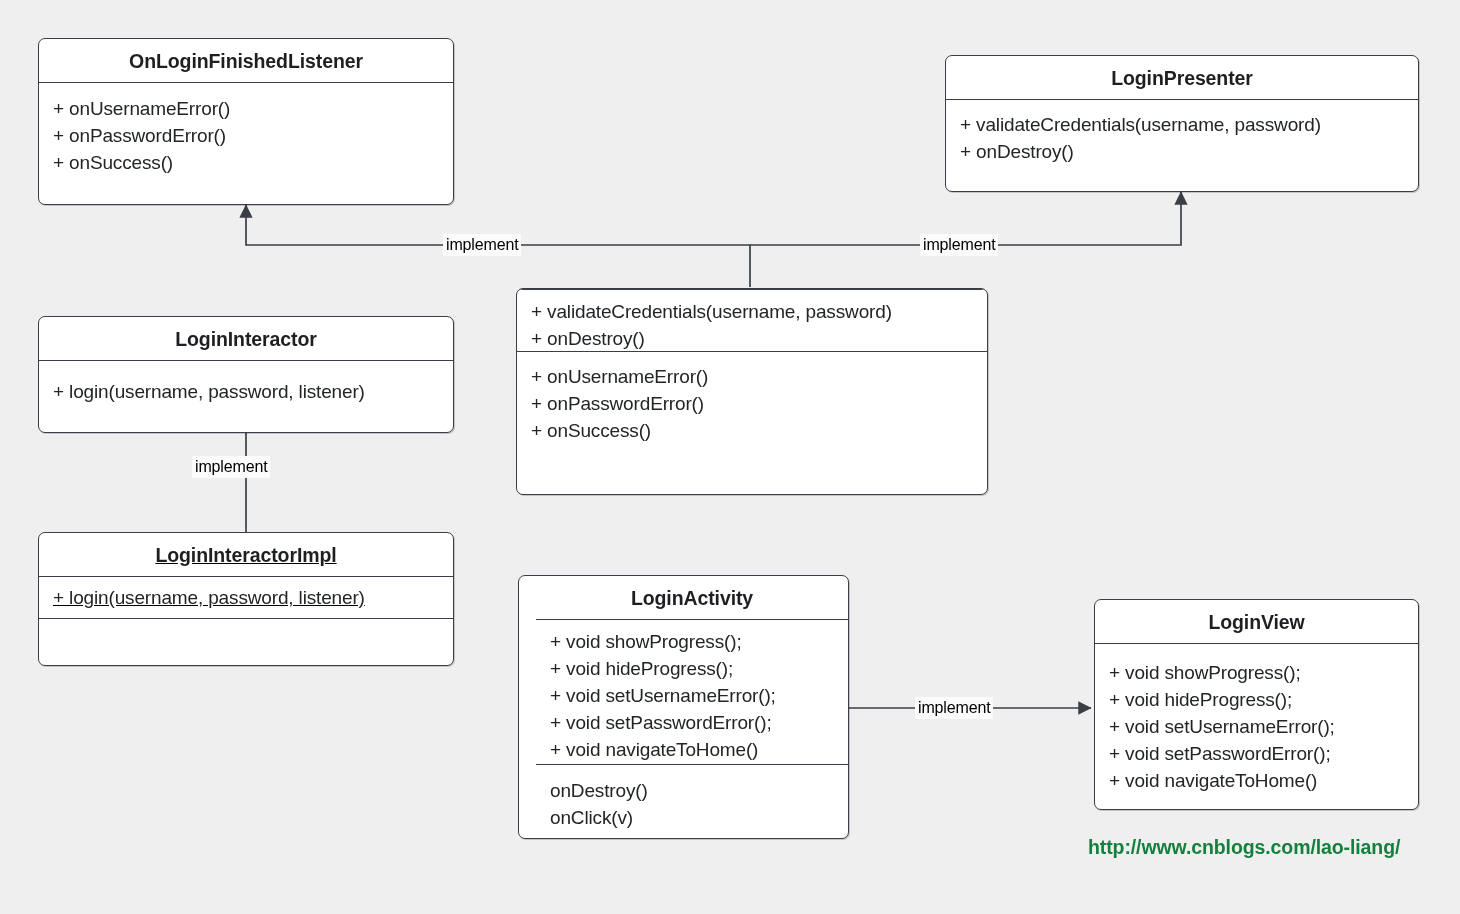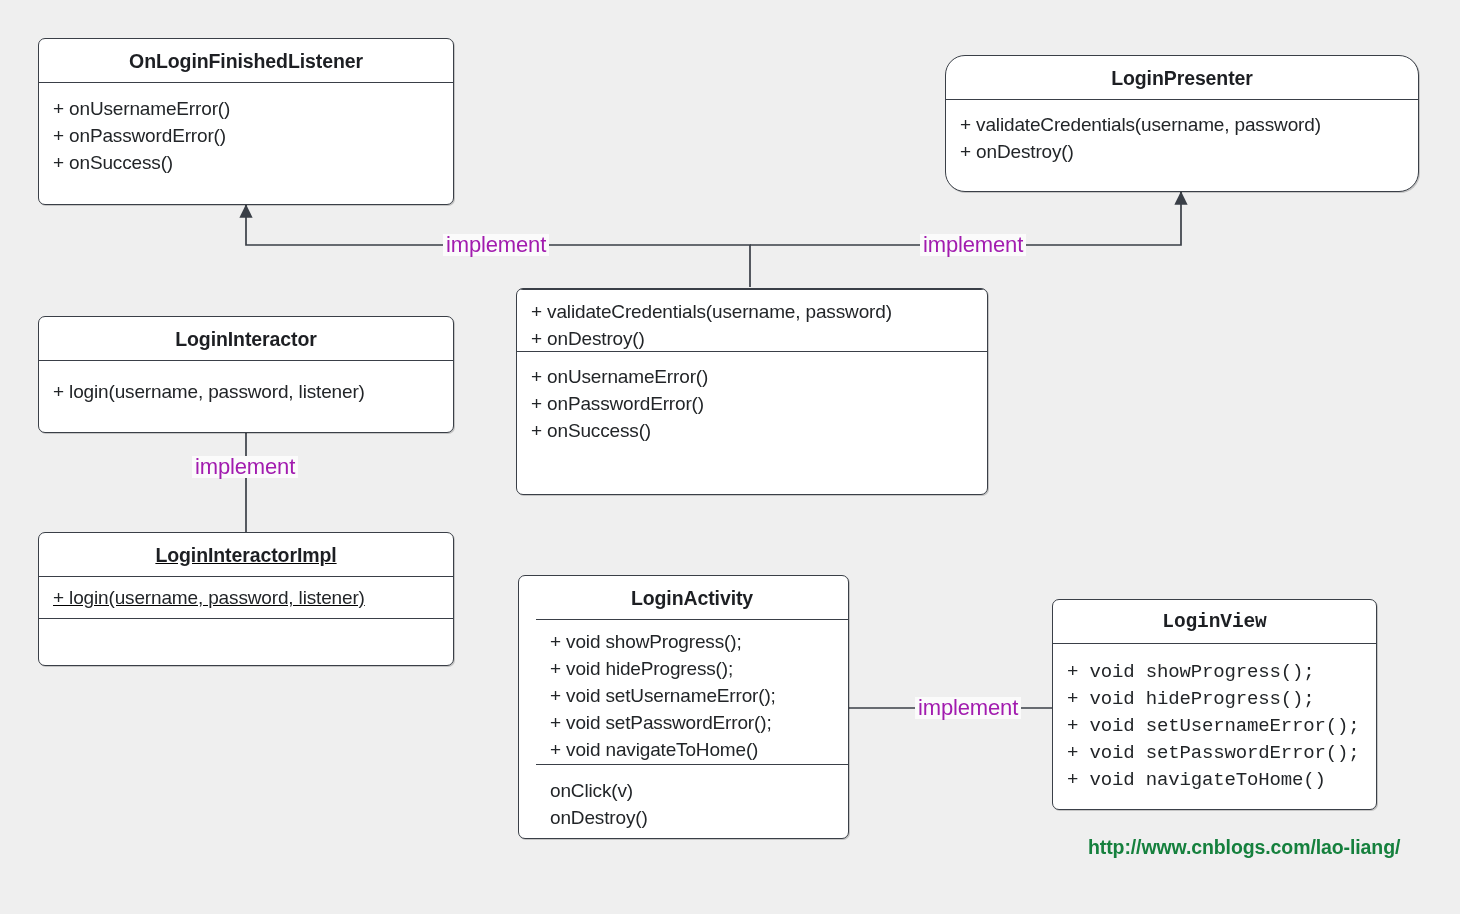--- a/index.html
+++ b/index.html
@@ -66,22 +66,22 @@
     left: 0; top: 0;
     width: 1460px;
     height: 914px;
     pointer-events: none;
   }
 
   
   .edge-label {
     position: absolute;
     background: #fbfbfb;
-    color: #a21caf;
-    font-size: 22px;
+    color: #000000;
+    font-size: 16px;
     line-height: 22px;
     padding: 0 3px;
     white-space: nowrap;
     letter-spacing: -0.15px;
   }
 
   
   #watermark {
     position: absolute;
     font-size: 19.5px;
@@ -112,21 +112,21 @@
 
   <div class="uml-class" style="left:38px; top:38px; width:416px; height:167px;">
     <div class="uml-title">OnLoginFinishedListener</div>
     <div class="uml-compartment" style="height:121px; padding-top:12px;">
       <div class="uml-member">+ onUsernameError()</div>
       <div class="uml-member">+ onPasswordError()</div>
       <div class="uml-member">+ onSuccess()</div>
     </div>
   </div>
 
-  <div class="uml-class" style="left:945px; top:55px; width:474px; height:137px;border-radius:20px;">
+  <div class="uml-class" style="left:945px; top:55px; width:474px; height:137px;">
     <div class="uml-title">LoginPresenter</div>
     <div class="uml-compartment" style="height:91px; padding-top:11px;">
       <div class="uml-member">+ validateCredentials(username, password)</div>
       <div class="uml-member">+ onDestroy()</div>
     </div>
   </div>
 
   <div class="uml-class" style="left:38px; top:288px; width:416px; height:117px;margin-top:28px;">
     <div class="uml-title">LoginInteractor</div>
     <div class="uml-compartment" style="height:71px; padding-top:17px;">
@@ -157,26 +157,26 @@
   <div class="uml-class" style="left:518px; top:575px; width:331px; height:264px;padding-left:17px;">
     <div class="uml-title">LoginActivity</div>
     <div class="uml-compartment" style="height:145px; padding-top:8px;">
       <div class="uml-member">+ void showProgress();</div>
       <div class="uml-member">+ void hideProgress();</div>
       <div class="uml-member">+ void setUsernameError();</div>
       <div class="uml-member">+ void setPasswordError();</div>
       <div class="uml-member">+ void navigateToHome()</div>
     </div>
     <div class="uml-compartment" style="height:73px; padding-top:12px;">
+      <div class="uml-member">onDestroy()</div>
       <div class="uml-member">onClick(v)</div>
-      <div class="uml-member">onDestroy()</div>
     </div>
   </div>
 
-  <div class="uml-class" style="left:1052px; top:599px; width:325px; height:211px;font-family:Liberation Mono, monospace;">
+  <div class="uml-class" style="left:1094px; top:599px; width:325px; height:211px;">
     <div class="uml-title">LoginView</div>
     <div class="uml-compartment" style="height:165px; padding-top:15px;">
       <div class="uml-member">+ void showProgress();</div>
       <div class="uml-member">+ void hideProgress();</div>
       <div class="uml-member">+ void setUsernameError();</div>
       <div class="uml-member">+ void setPasswordError();</div>
       <div class="uml-member">+ void navigateToHome()</div>
     </div>
   </div>
 

